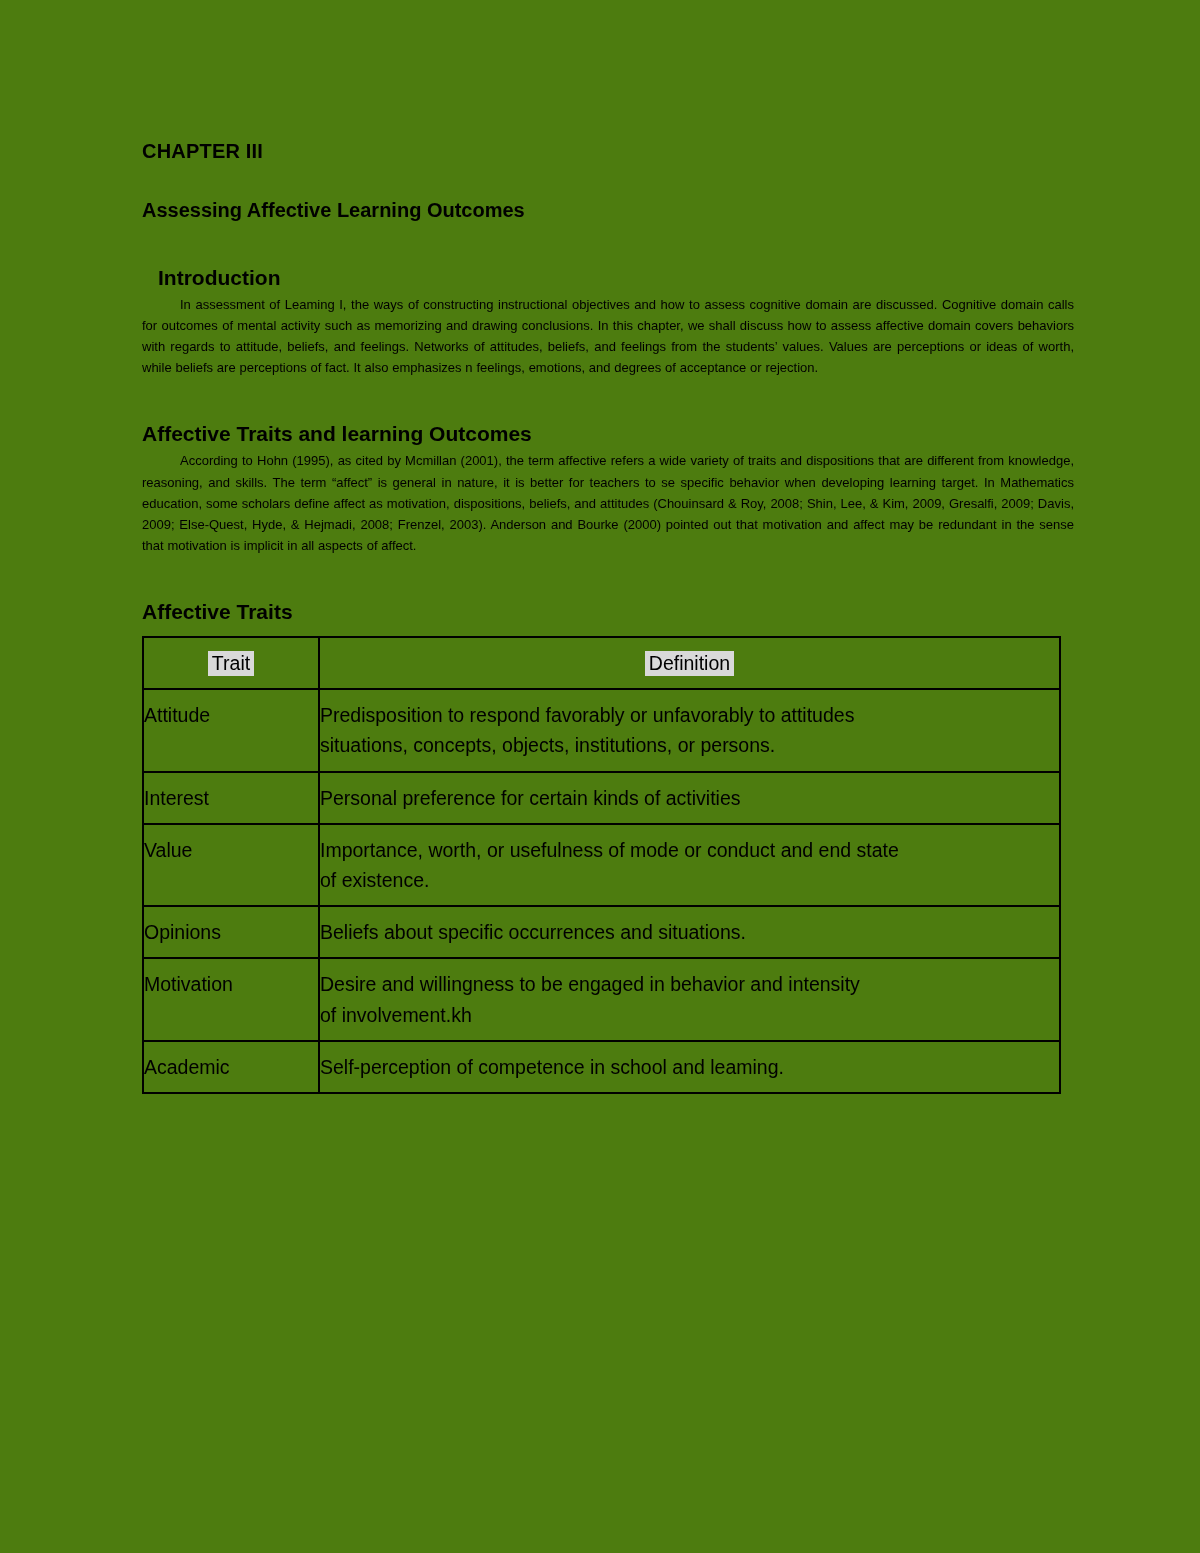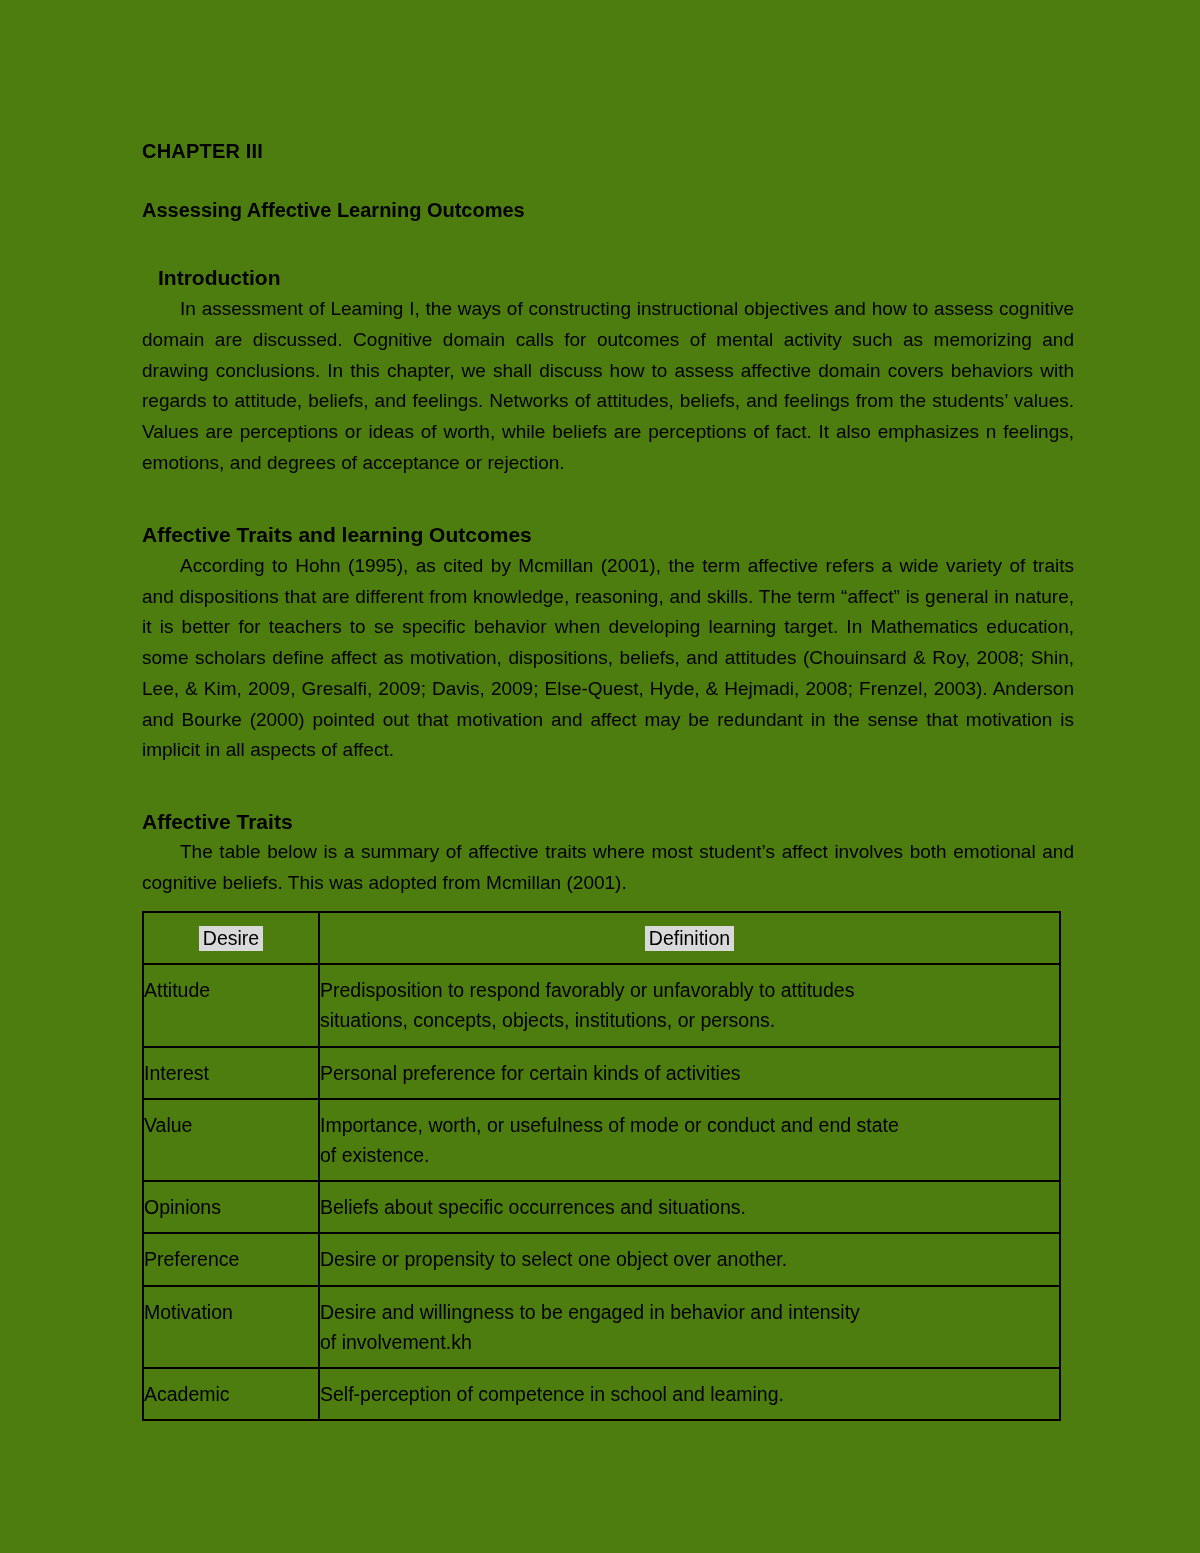--- a/index.html
+++ b/index.html
@@ -47,21 +47,21 @@
     font-size: 21px;
     font-weight: bold;
     line-height: 1.15;
     margin: 0;
   }
   .sec-intro { margin-top: 44px; margin-left: 16px; }
   .sec-traits-outcomes { margin-top: 44px; }
   .sec-traits { margin-top: 44px; }
 
   p.body-par {
-    font-size: 19px;
+    font-size: 13px;
     line-height: 1.62;
     text-align: justify;
     text-justify: inter-word;
     margin: 4px 0 0 0;
     word-spacing: 0.2px;
   }
   p.body-par .indent {
     display: inline-block;
     width: 38px;
   }
@@ -125,30 +125,29 @@
     <div class="section-heading sec-intro">Introduction</div>
 
     <p class="body-par"><span class="indent"></span><span>In assessment of Leaming I, the ways of constructing instructional objectives and how to assess cognitive domain are discussed. Cognitive domain calls for outcomes of mental activity such as memorizing and drawing conclusions. In this chapter, we shall discuss how to assess affective domain covers behaviors with regards to attitude, beliefs, and feelings. Networks of attitudes, beliefs, and feelings from the students’ values. Values are perceptions or ideas of worth, while beliefs are perceptions of fact. It also emphasizes n feelings, emotions, and degrees of acceptance or rejection.</span></p>
 
     <div class="section-heading sec-traits-outcomes">Affective Traits and learning Outcomes</div>
 
     <p class="body-par"><span class="indent"></span><span>According to Hohn (1995), as cited by Mcmillan (2001), the term affective refers a wide variety of traits and dispositions that are different from knowledge, reasoning, and skills. The term “affect” is general in nature, it is better for teachers to se specific behavior when developing   learning target. In Mathematics education, some scholars define affect as motivation,  dispositions, beliefs, and attitudes (Chouinsard &amp; Roy, 2008; Shin, Lee, &amp; Kim, 2009, Gresalfi,  2009; Davis, 2009; Else-Quest, Hyde, &amp; Hejmadi, 2008; Frenzel, 2003). Anderson and Bourke  (2000) pointed out that motivation and affect may be redundant in the sense that motivation is  implicit in all aspects of affect.</span></p>
 
     <div class="section-heading sec-traits">Affective Traits</div>
 
-    <p class="body-par tight"><span class="indent"></span><span>The table below is a summary of affective traits where most student’s affect involves both emotional and cognitive beliefs. This was adopted from Mcmillan (2001).</span></p>
 
     <table class="traits-table">
       <colgroup>
         <col class="c-trait">
         <col class="c-def">
       </colgroup>
       <thead>
         <tr>
-          <th class="th-trait"><span class="hl">Desire</span></th>
+          <th class="th-trait"><span class="hl">Trait</span></th>
           <th class="th-def"><span class="hl">Definition</span></th>
         </tr>
       </thead>
       <tbody>
         <tr>
           <td class="td-trait">Attitude</td>
           <td class="td-def">
             <span>Predisposition to respond favorably or unfavorably to attitudes</span>
             <span class="line2">situations,  concepts, objects, institutions, or persons.</span>
           </td>
@@ -166,26 +165,20 @@
             <span class="line2">of  existence.</span>
           </td>
         </tr>
         <tr>
           <td class="td-trait">Opinions</td>
           <td class="td-def">
             <span>Beliefs about specific occurrences and situations.</span>
           </td>
         </tr>
         <tr>
-          <td class="td-trait">Preference</td>
-          <td class="td-def">
-            <span>Desire or propensity to select one object over another.</span>
-          </td>
-        </tr>
-        <tr>
           <td class="td-trait">Motivation</td>
           <td class="td-def">
             <span>Desire and willingness to be engaged in behavior and intensity</span>
             <span class="line2">of  involvement.kh</span>
           </td>
         </tr>
         <tr>
           <td class="td-trait">Academic</td>
           <td class="td-def">
             <span>Self-perception of competence in school and leaming.</span>

